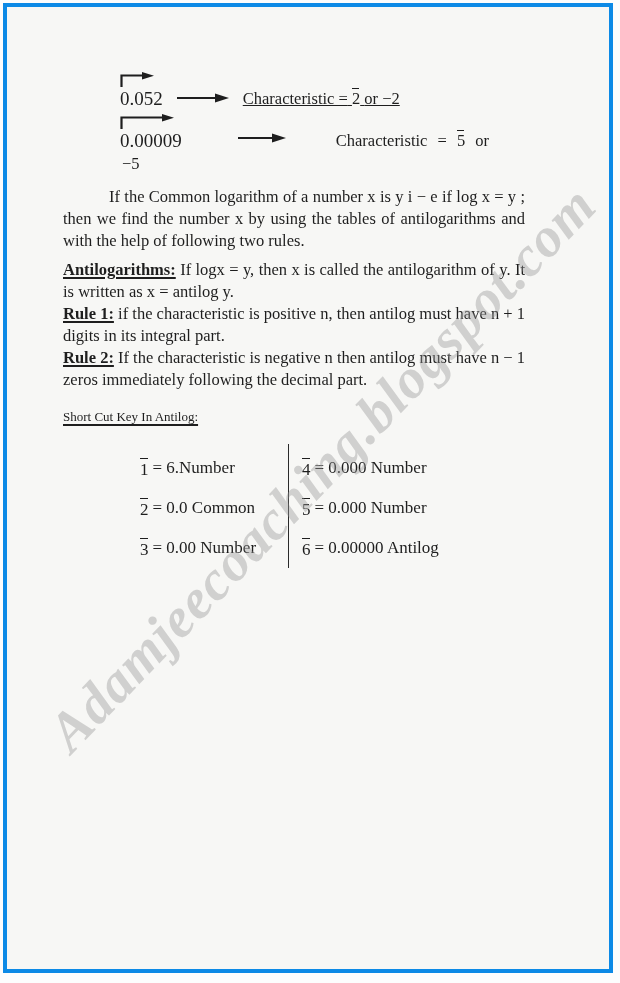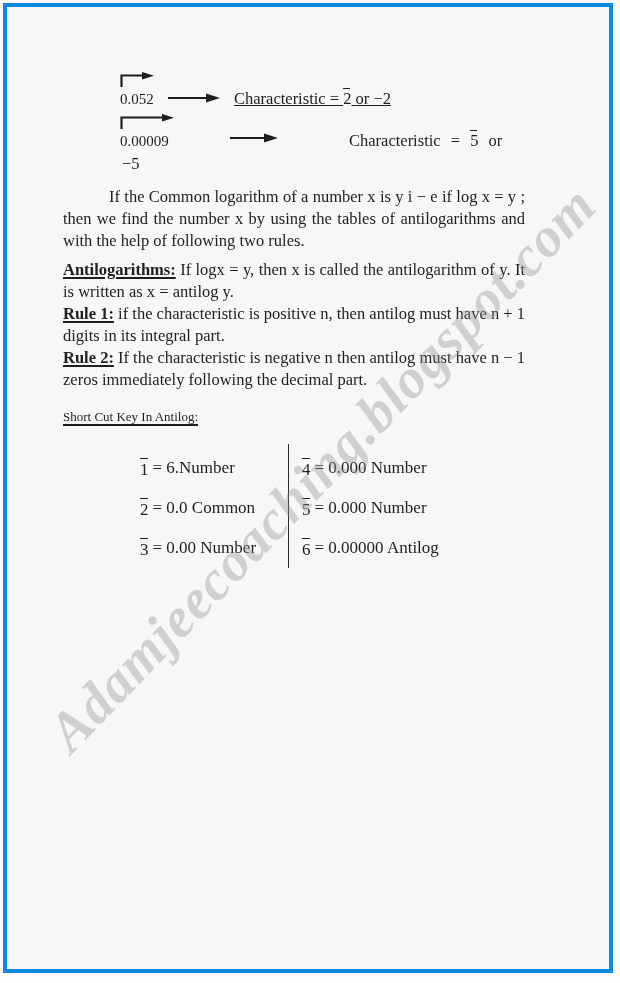--- a/index.html
+++ b/index.html
@@ -40,25 +40,25 @@
     color: #1e1e1e;
     font-size: 16.5px;
     line-height: 22px;
   }
   
   .ex-line { display: flex; align-items: flex-end; }
   .ex-line1 { margin-left: 57px; }
   .ex-line2 { margin-left: 57px; margin-top: 4px; }
   .num-block { display: flex; flex-direction: column; align-items: flex-start; }
   .num-block svg { display: block; margin-bottom: 1px; }
-  .num { font-size: 15px; }
+  .num { font-size: 19px; }
   .long-arrow-1 { margin-left: 14px; margin-bottom: 7px; }
   .long-arrow-2 { margin-left: 56px; margin-bottom: 9px; }
   .ex-label-1 { margin-left: 14px; white-space: nowrap; text-decoration: underline; }
-  .ex-label-2 { margin-left: 71px; white-space: nowrap; word-spacing: 6px; }
+  .ex-label-2 { margin-left: 50px; white-space: nowrap; word-spacing: 6px; }
   .below-note { margin-left: 59px; margin-top: 1px; }
   
   .bar { position: relative; display: inline-block; line-height: 1; padding-top: 3px; }
   .bar::after {
     content: ""; position: absolute; left: 0; right: 1px; top: 0;
     border-top: 1.6px solid #1e1e1e;
   }
   
   .para { text-align: justify; }
   .para-antilog { margin-top: 7px; }

